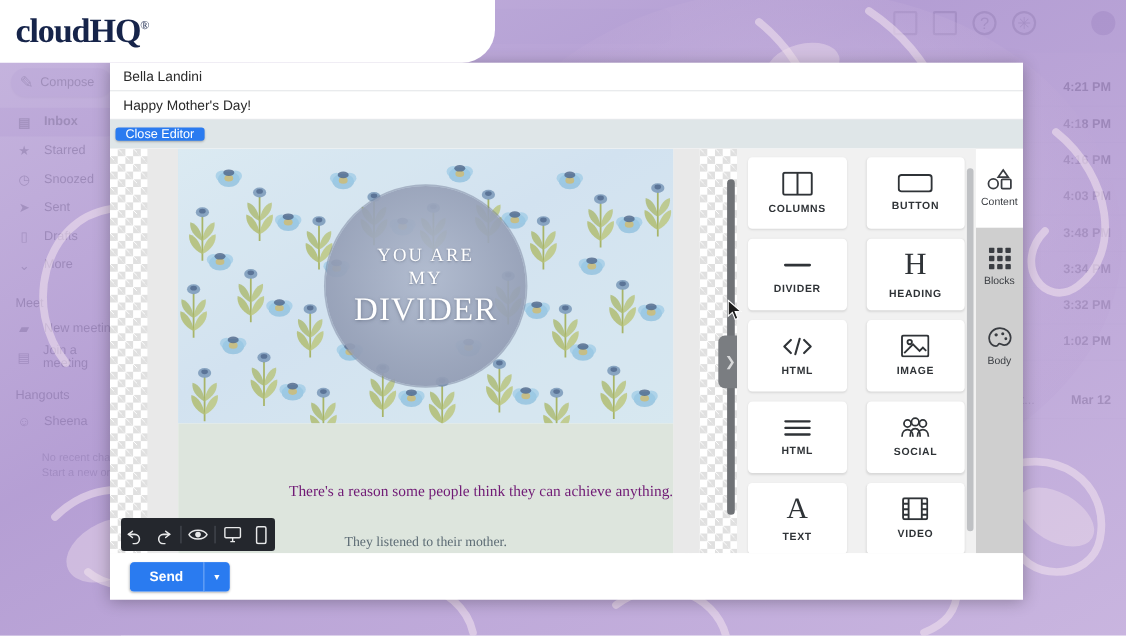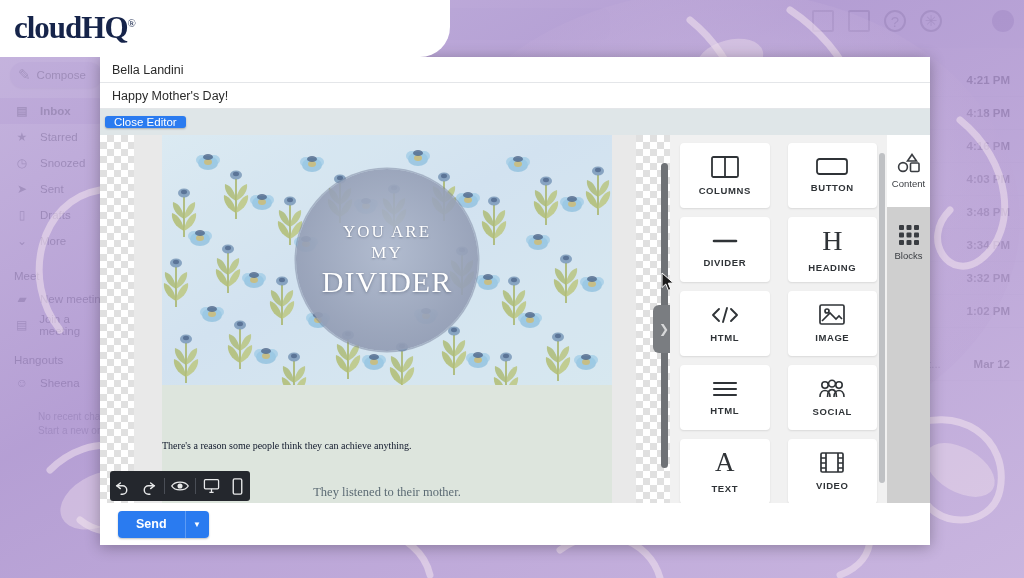--- a/index.html
+++ b/index.html
@@ -137,22 +137,22 @@
   }
   .hc1 { font-family:"Liberation Serif", serif; font-size:17px; letter-spacing:2px;
          text-shadow:0 1px 2px rgba(80,90,110,.55); }
   .hc2 { font-family:"Liberation Serif", serif; font-size:17px; letter-spacing:2px; margin-top:1px;
          text-shadow:0 1px 2px rgba(80,90,110,.55); }
   .hc3 { font-family:"Liberation Serif", serif; font-size:30px; letter-spacing:1px; margin-top:2px;
          text-shadow:0 1px 3px rgba(80,90,110,.6); }
 
   .body-block { background:#dde5dd; height:160px; position:relative; }
   .body-line1 {
-    position:absolute; left:0; right:0; top:55px; text-align:left;
-    font-family:"Liberation Serif", serif; font-size:10px; color:#0f172a;
+    position:absolute; left:0; right:0; top:55px; text-align:right;
+    font-family:"Liberation Serif", serif; font-size:14px; color:#701a75;
   }
   .body-line2 {
     position:absolute; left:0; right:0; top:100px; text-align:center;
     font-family:"Liberation Serif", serif; font-size:12.5px; color:#5c6b74;
   }
 
   
   .canvas-scroll {
     position:absolute; left:561px; top:28px; width:7px; height:305px;
     background:#6f7276; border-radius:4px; z-index:8;
@@ -655,20 +655,29 @@
             <rect x="15" y="0" width="5" height="5" rx="1"></rect>
           <rect x="0" y="7.5" width="5" height="5" rx="1"></rect>
             <rect x="7.5" y="7.5" width="5" height="5" rx="1"></rect>
             <rect x="15" y="7.5" width="5" height="5" rx="1"></rect>
           <rect x="0" y="15" width="5" height="5" rx="1"></rect>
             <rect x="7.5" y="15" width="5" height="5" rx="1"></rect>
             <rect x="15" y="15" width="5" height="5" rx="1"></rect>
         </svg>
         <div class="tl">Blocks</div>
       </div>
+      <div class="tab">
+        <svg width="22" height="21" viewBox="0 0 22 21" fill="none" stroke="#3a3d42" stroke-width="1.6">
+          <path d="M11 1.2 C5.6 1.2 1.2 5.4 1.2 10.6 C1.2 15 4.6 17.6 7.4 17.6 C9.6 17.6 9.3 15.4 10.6 15.4 C12 15.4 13 16.8 15 16.8 C18.4 16.8 20.8 13.6 20.8 10 C20.8 5.1 16.4 1.2 11 1.2 Z"></path>
+          <circle cx="7.6" cy="7.4" r="1.5" fill="#3a3d42" stroke="none"></circle>
+          <circle cx="13.6" cy="6.4" r="1.4" fill="#3a3d42" stroke="none"></circle>
+          <circle cx="16.4" cy="11" r="1.3" fill="#3a3d42" stroke="none"></circle>
+        </svg>
+        <div class="tl">Body</div>
+      </div>
     </div>
   </div>
 
   <div class="ed-footer">
     <div class="send-group">
       <button class="send-main">Send</button>
       <div class="send-caret">▼</div>
     </div>
   </div>
 </div>

